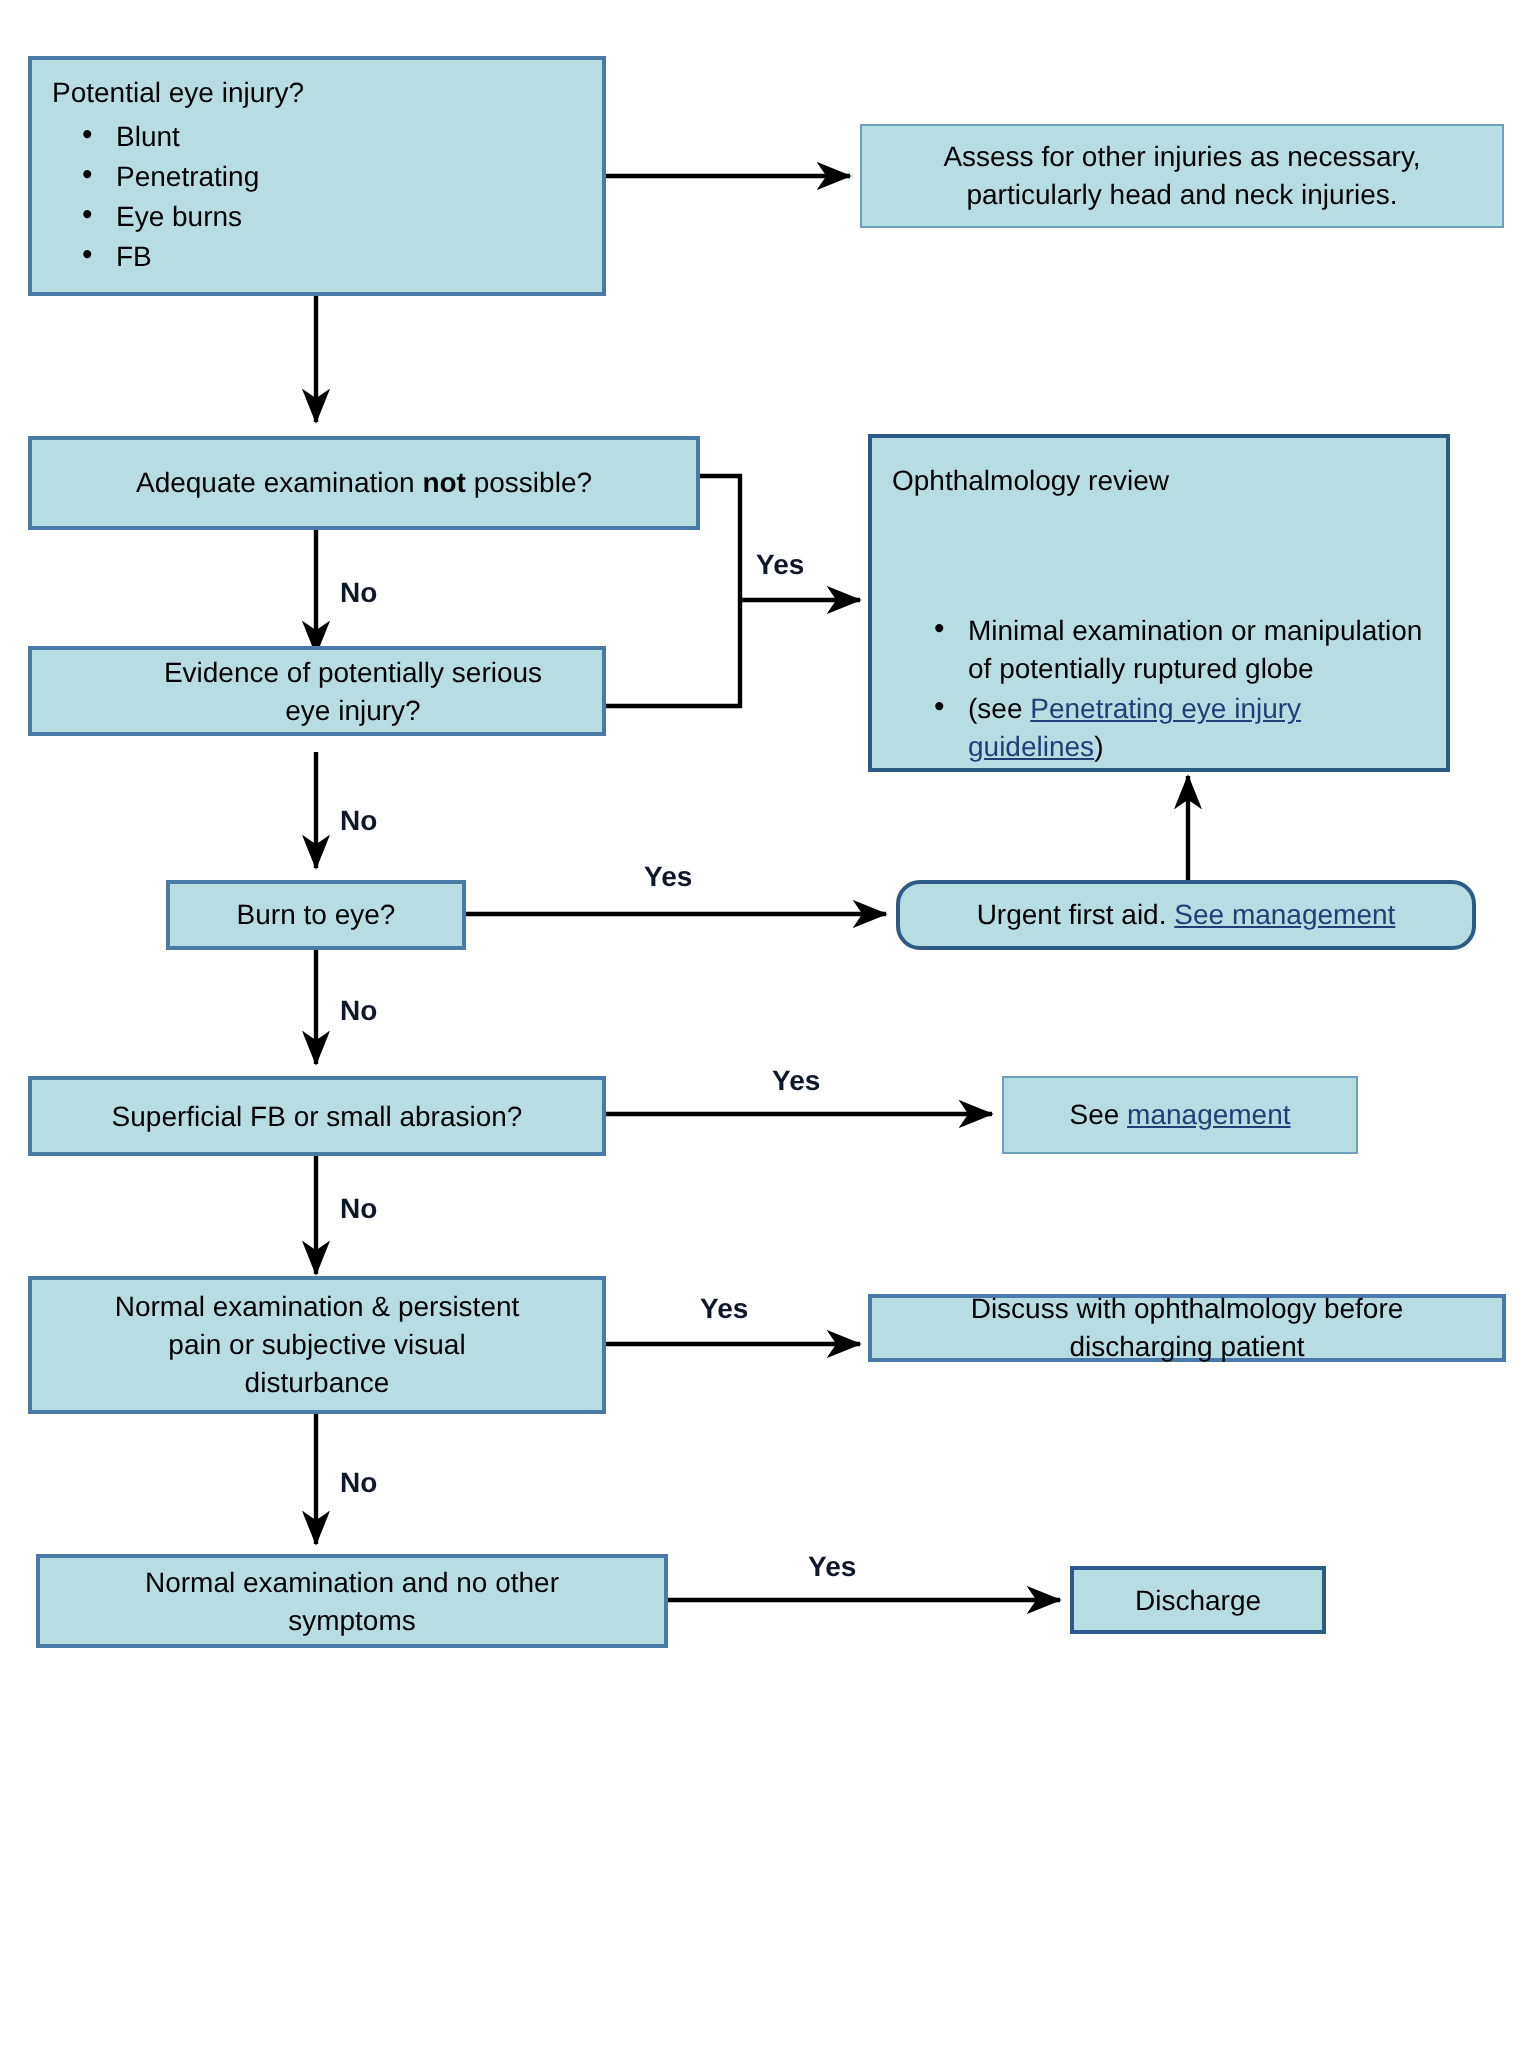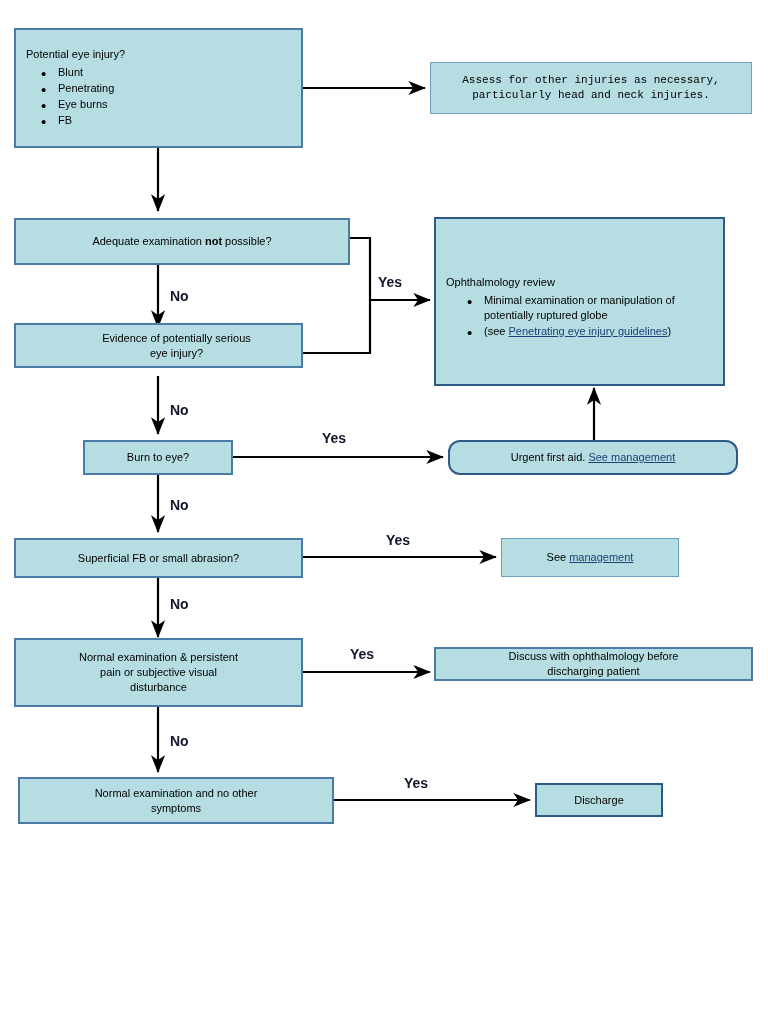--- a/index.html
+++ b/index.html
@@ -19,21 +19,21 @@
     left: 0; top: 0;
     width: 768px;
     height: 1024px;
   }
   .node {
     position: absolute;
     box-sizing: border-box;
     background: #b5dde2;
     border: 2px solid #4a7ba6;
     color: #000000;
-    font-size: 11px;
+    font-size: 14px;
     line-height: 1.35;
     display: flex;
     flex-direction: column;
     justify-content: center;
   }
   .node.thin {
     border: 1px solid #6f9fc0;
   }
   .node.heavy {
     border: 2px solid #2d5a87;
@@ -138,35 +138,35 @@
   <div class="node left" style="left:14px; top:28px; width:289px; height:120px;">
     <div class="title">Potential eye injury?</div>
     <ul>
       <li>Blunt</li>
       <li>Penetrating</li>
       <li>Eye burns</li>
       <li>FB</li>
     </ul>
   </div>
 
-  <div class="node center thin" style="left:430px; top:62px; width:322px; height:52px;font-family:Liberation Mono, monospace;">
+  <div class="node center thin" style="left:430px; top:62px; width:322px; height:52px;">
     <div class="title">Assess for other injuries as necessary,</div>
     <div class="title">particularly head and neck injuries.</div>
   </div>
 
   <div class="node center" style="left:14px; top:218px; width:336px; height:47px;">
     <div class="title"><span>Adequate examination </span><b class="strong">not</b><span> possible?</span></div>
   </div>
 
   <div class="node center" style="left:14px; top:323px; width:289px; height:45px;padding-left:36px;">
     <div class="title">Evidence of potentially serious</div>
     <div class="title">eye injury?</div>
   </div>
 
-  <div class="node left heavy" style="left:434px; top:217px; width:291px; height:169px; justify-content:center; padding-top:12px;">
+  <div class="node left heavy" style="left:434px; top:217px; width:291px; height:169px; justify-content:space-between; padding-top:12px;">
     <div class="title">Ophthalmology review</div>
     <ul style="padding-left:48px;">
       <li>Minimal examination or manipulation of potentially ruptured globe</li>
       <li><span>(see </span><a class="lnk">Penetrating eye injury guidelines</a><span>)</span></li>
     </ul>
   </div>
 
   <div class="node center" style="left:83px; top:440px; width:150px; height:35px;">
     <div class="title">Burn to eye?</div>
   </div>

